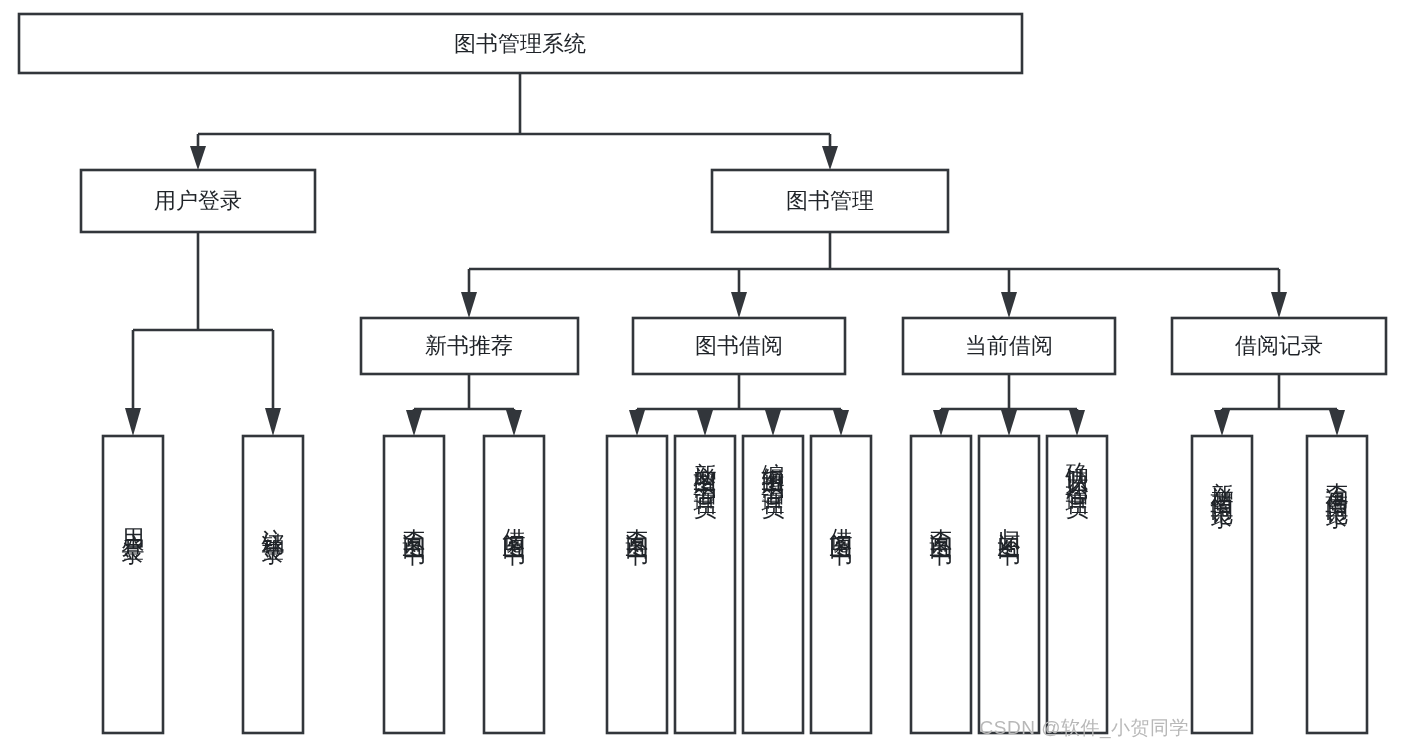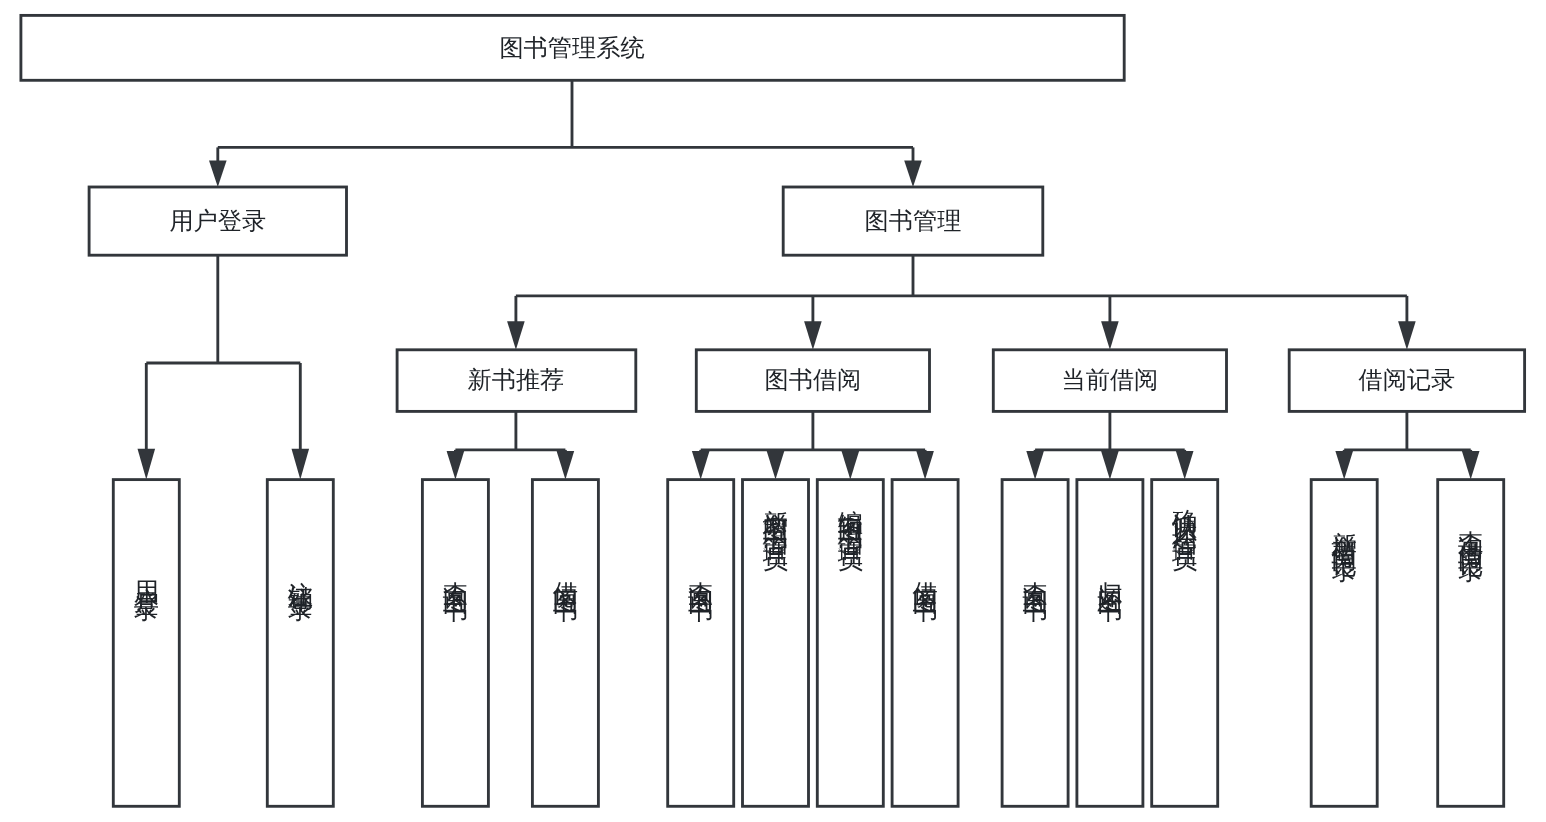--- a/index.html
+++ b/index.html
@@ -257,14 +257,15 @@
   </div>
 
   <div class="vtext-wrap" style="left:1192px; top:436px; width:60px; height:297px;">
     <span class="vtext" style="margin-top:28px;">新增借阅记录</span>
   </div>
 
   <div class="vtext-wrap" style="left:1307px; top:436px; width:60px; height:297px;">
     <span class="vtext" style="margin-top:28px;">查询借阅记录</span>
   </div>
 
+  <div class="watermark">CSDN @软件_小贺同学</div>
 
 </div>
 
 </body></html>

